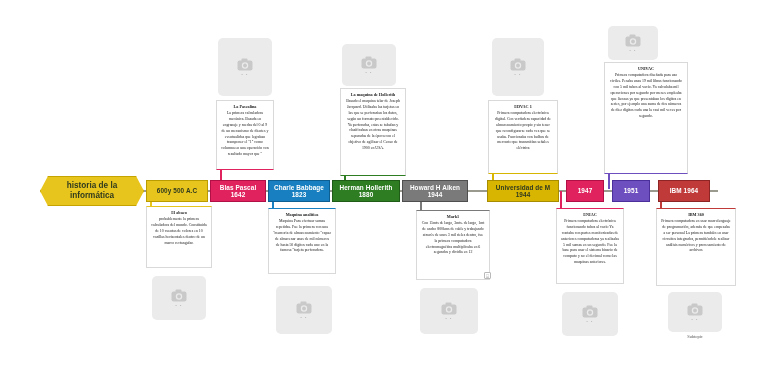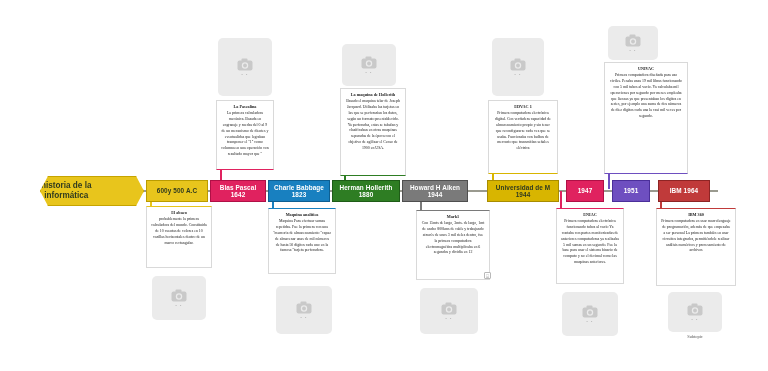--- a/index.html
+++ b/index.html
@@ -17,21 +17,21 @@
     z-index: 1;
   }
   .conn-v { position: absolute; width: 2px; z-index: 1; }
 
   
   .root-node {
     position: absolute; left: 40px; top: 176px;
     width: 104px; height: 30px;
     background: #e8c51c;
     border: 1px solid #c6a400;
-    display: flex; align-items: center; justify-content: flex-start;
+    display: flex; align-items: center; justify-content: center;
     text-align: center;
     clip-path: polygon(8px 0, calc(100% - 8px) 0, 100% 50%, calc(100% - 8px) 100%, 8px 100%, 0 50%);
     z-index: 6;
   }
   .root-node span {
     font-family: "Liberation Sans", sans-serif;
     font-weight: bold; font-size: 8.2px; line-height: 1.25;
     color: #2f3a1f;
   }
 

